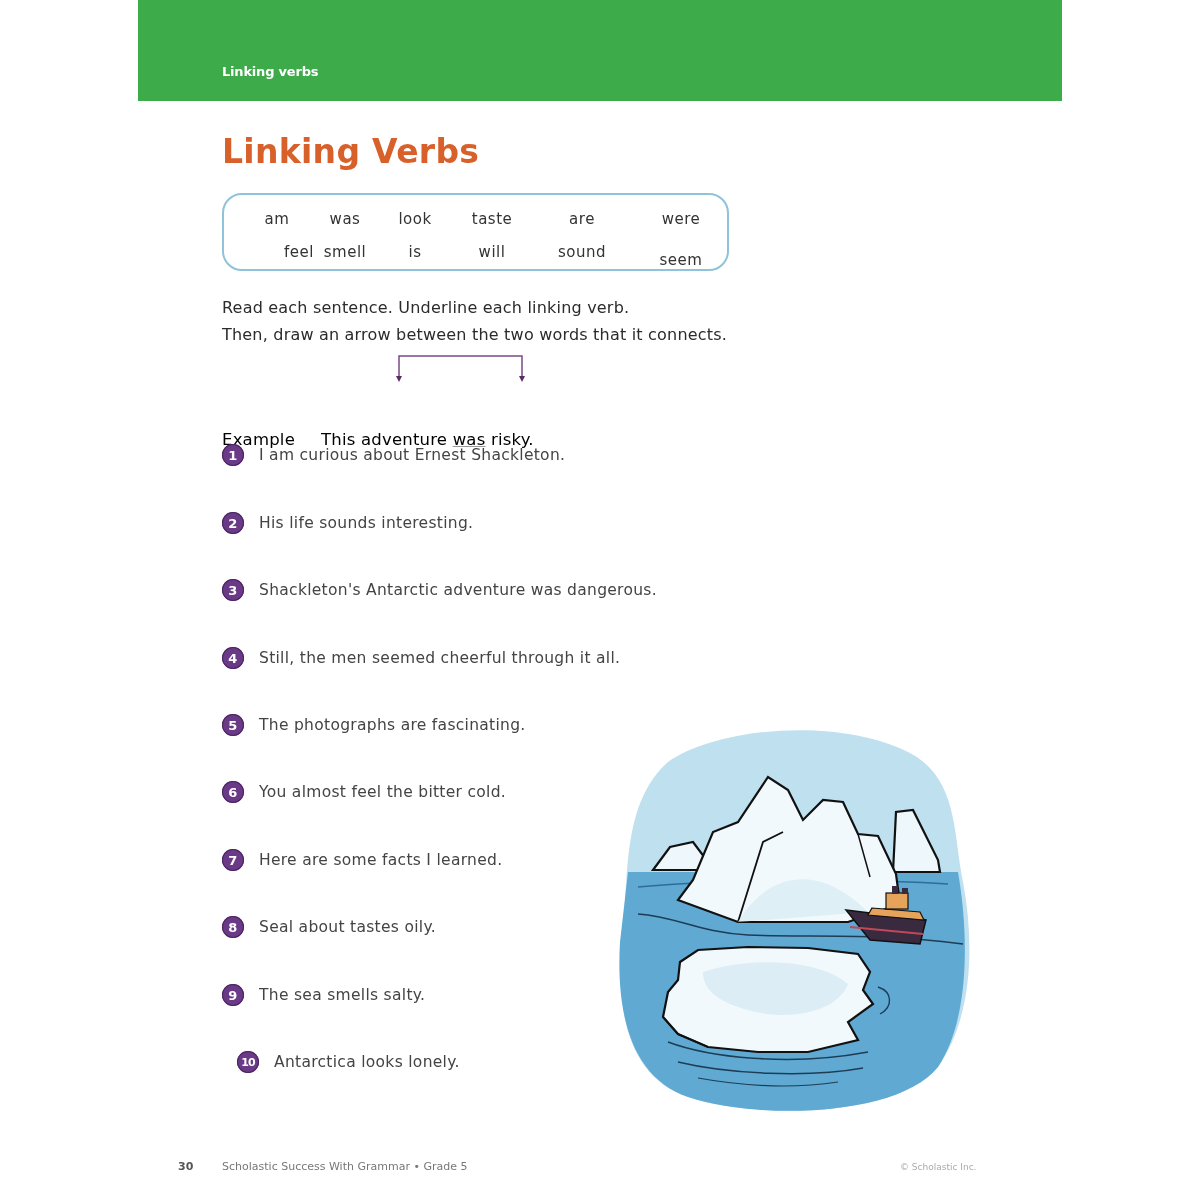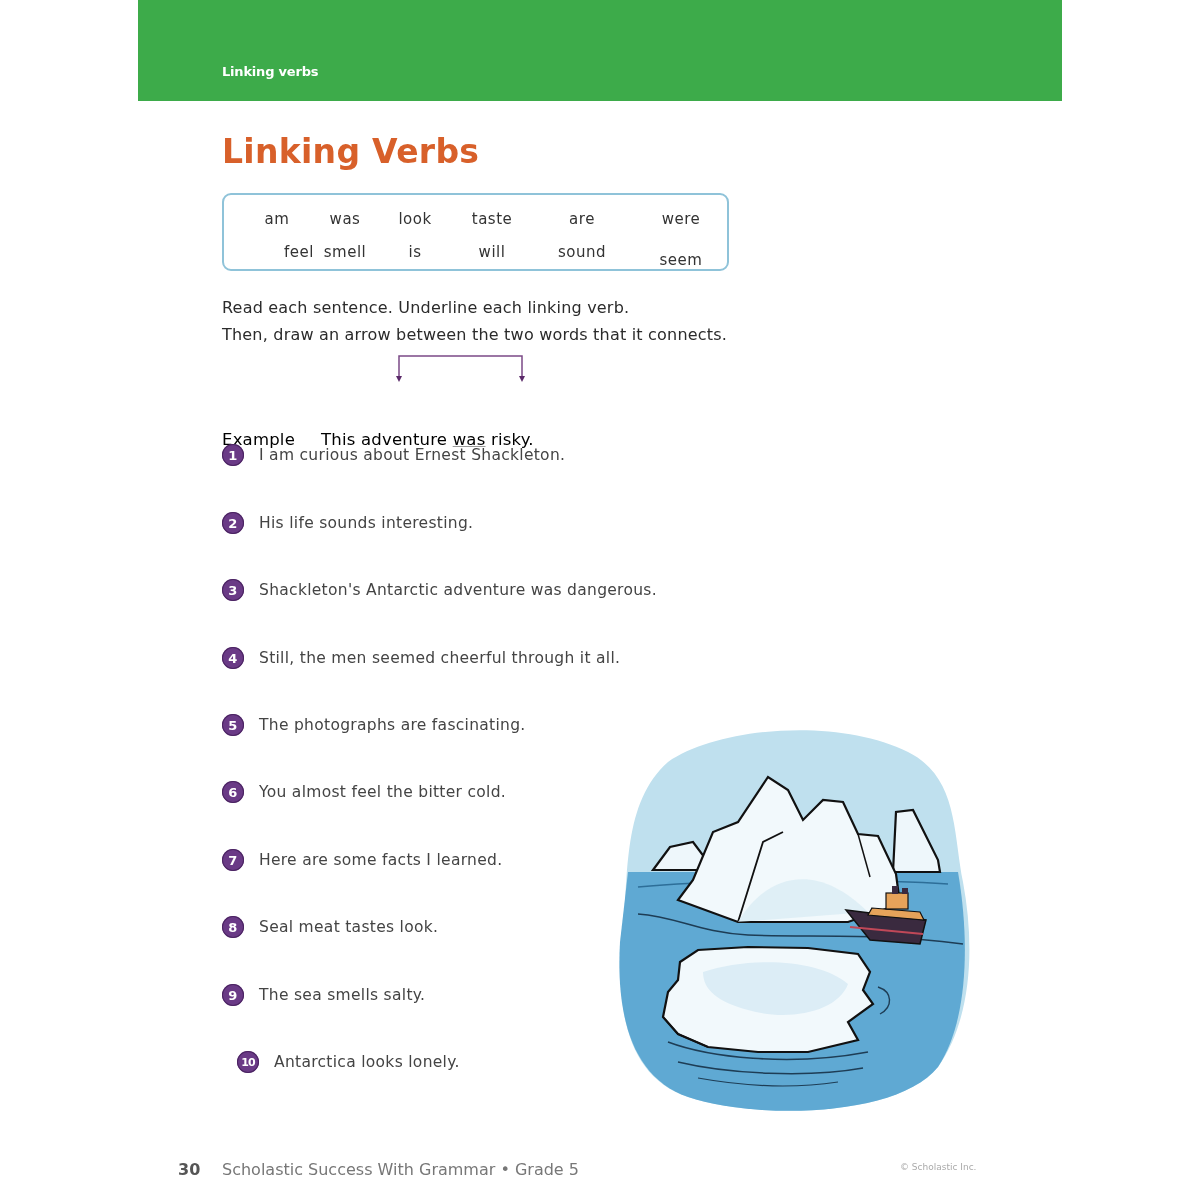--- a/index.html
+++ b/index.html
@@ -14,21 +14,21 @@
     .header-label {
       position: absolute; left: 84px; top: 64px; font-size: 13px; font-weight: bold; color: #ffffff;
       letter-spacing: -0.2px;
     }
     .title {
       position: absolute; left: 84px; top: 132px; font-size: 33px; font-weight: bold; color: #d8602a;
       letter-spacing: 0.3px;
     }
     .word-box {
       position: absolute; left: 84px; top: 193px; width: 507px; height: 78px;
-      border: 2px solid #8fc3d9; border-radius: 9px; box-sizing: border-box;
+      border: 2px solid #8fc3d9; border-radius: 20px; box-sizing: border-box;
     }
     .word {
       position: absolute; font-size: 15px; color: #333; transform: translateX(-50%); letter-spacing: 0.5px;
     }
     .instructions {
       position: absolute; left: 84px; top: 294px; font-size: 16px; color: #2b2b2b; line-height: 27px;
       letter-spacing: 0.2px;
     }
     .example {
       position: absolute; left: 84px; top: 384px; font-size: 16.5px; color: #000000; letter-spacing: 0.2px; margin-top: 46px;
@@ -41,21 +41,21 @@
       font-size: 15.5px; color: #444; letter-spacing: 0.3px;
     }
     .num {
       width: 22px; height: 22px; border-radius: 50%; background: #6a3a86; color: #fff;
       font-size: 13px; font-weight: bold; display: flex; align-items: center; justify-content: center;
       margin-right: 15px; flex-shrink: 0; box-shadow: 0 0 0 1px #4b2462 inset;
     }
     .num.two { font-size: 11px; letter-spacing: -1px; }
     .illustration { position: absolute; left: 470px; top: 722px; }
     .footer-left {
-      position: absolute; left: 40px; top: 1160px; font-size: 16px; color: #777;
+      position: absolute; left: 40px; top: 1160px; font-size: 11px; color: #777;
     }
     .footer-left .pg { display: inline-block; width: 44px; font-weight: bold; color: #555; }
     .footer-right {
       position: absolute; left: 762px; top: 1162px; font-size: 9px; color: #aaa;
     }
   </style>
 </head>
 <body>
 
 <div class="page">
@@ -118,21 +118,21 @@
   <div class="item" style="top:781px;">
     <span class="num">6</span>
     <span>You almost feel the bitter cold.</span>
   </div>
   <div class="item" style="top:849px;">
     <span class="num">7</span>
     <span>Here are some facts I learned.</span>
   </div>
   <div class="item" style="top:916px;">
     <span class="num">8</span>
-    <span>Seal meat tastes look.</span>
+    <span>Seal about tastes oily.</span>
   </div>
   <div class="item" style="top:984px;">
     <span class="num">9</span>
     <span>The sea smells salty.</span>
   </div>
   <div class="item" style="top:1051px;padding-left:15px;">
     <span class="num two">10</span>
     <span>Antarctica looks lonely.</span>
   </div>
 

